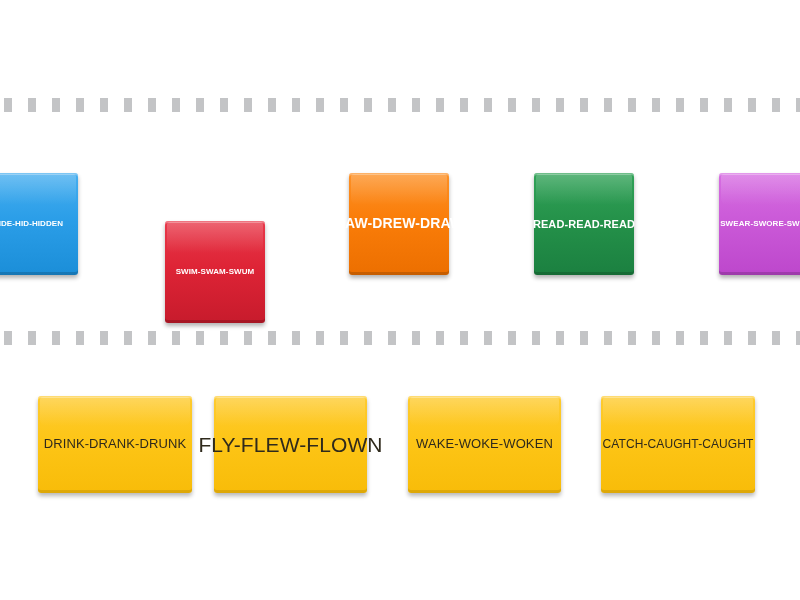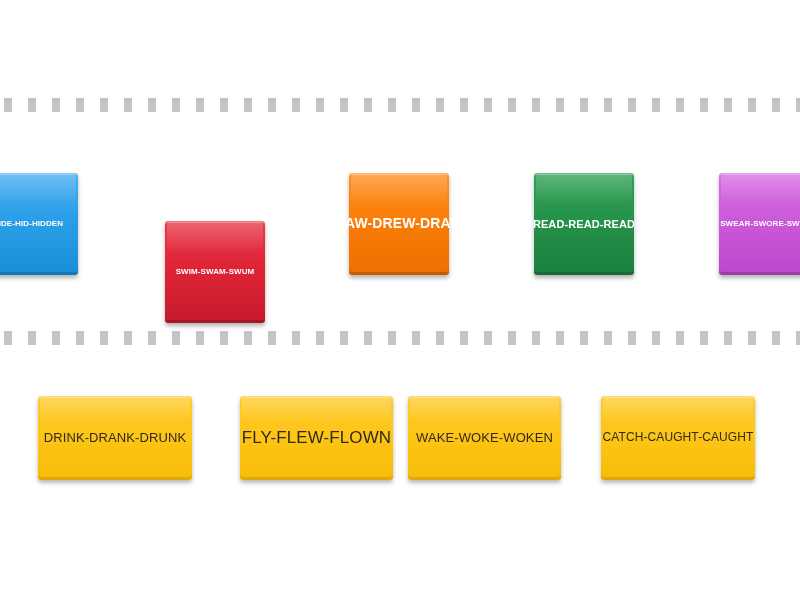--- a/index.html
+++ b/index.html
@@ -64,21 +64,21 @@
                 inset 0 2px 0 rgba(255,255,255,0.30),
                 inset 0 -3px 0 rgba(0,0,0,0.16);
   }
   .card.tile .label {
     padding: 0 3px;
     white-space: nowrap;
   }
 
   
   .card.wide {
-    height: 84px;
+    height: 97px;
     background: linear-gradient(180deg, #fecb30 0%, #fdc516 46%, #f8bc09 100%);
     color: #2f2a1c;
     font-weight: 400;
     box-shadow: 0 3px 4px rgba(0,0,0,0.28),
                 inset 0 2px 0 rgba(255,255,255,0.32),
                 inset 0 -3px 0 rgba(0,0,0,0.10);
   }
   .card.wide .label {
     padding: 0 8px;
     white-space: nowrap;
@@ -192,21 +192,21 @@
       <div class="dash" style="left: 724px; width: 8px; height: 14px; background: rgb(195, 196, 198);"></div>
       <div class="dash" style="left: 748px; width: 8px; height: 14px; background: rgb(195, 196, 198);"></div>
       <div class="dash" style="left: 772px; width: 8px; height: 14px; background: rgb(195, 196, 198);"></div>
       <div class="dash" style="left: 796px; width: 8px; height: 14px; background: rgb(195, 196, 198);"></div>
     </div>
 
   <div id="bottom-row">
       <div class="card wide" style="left: 38px; top: 396px; width: 154px; font-size: 13px; color: rgb(47, 42, 28);">
         <span class="label">DRINK-DRANK-DRUNK</span>
       </div>
-      <div class="card wide" style="left: 240px; top: 396px; width: 153px; font-size: 17px; color: rgb(47, 42, 28); text-align: right;">
+      <div class="card wide" style="left: 214px; top: 396px; width: 153px; font-size: 21px; color: rgb(47, 42, 28); text-align: right;">
         <span class="label">FLY-FLEW-FLOWN</span>
       </div>
       <div class="card wide" style="left: 408px; top: 396px; width: 153px; font-size: 13px; color: rgb(47, 42, 28);">
         <span class="label">WAKE-WOKE-WOKEN</span>
       </div>
       <div class="card wide" style="left: 593px; top: 396px; width: 154px; font-size: 12px; color: rgb(47, 42, 28); margin-left: 8px;">
         <span class="label">CATCH-CAUGHT-CAUGHT</span>
       </div>
     </div>
 

